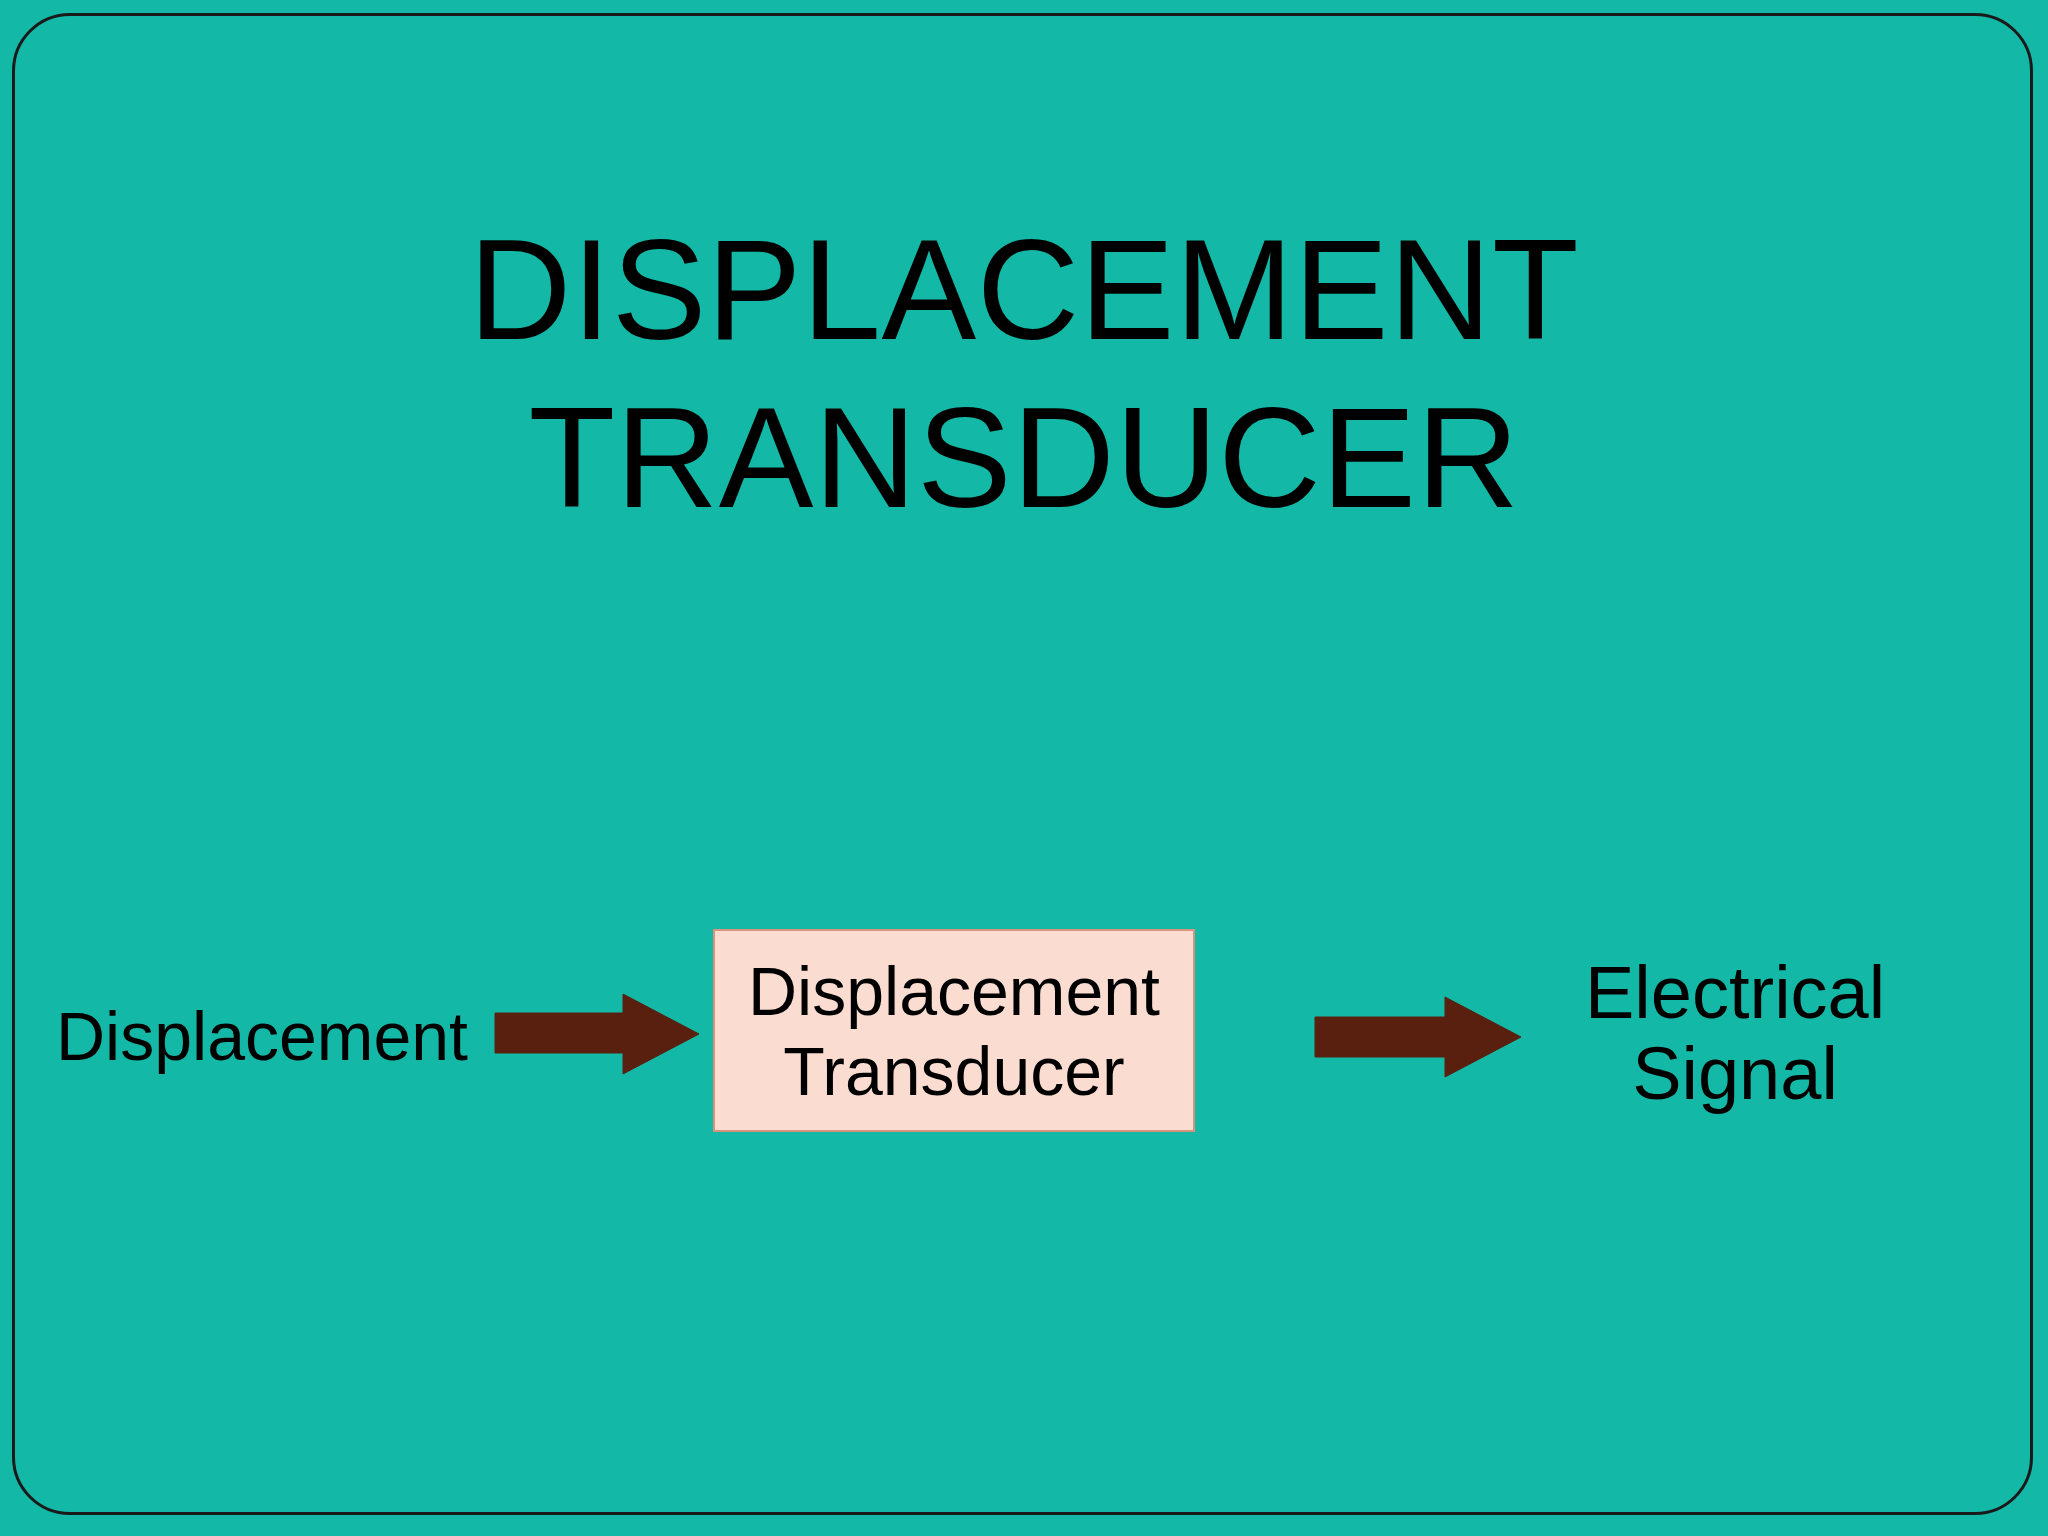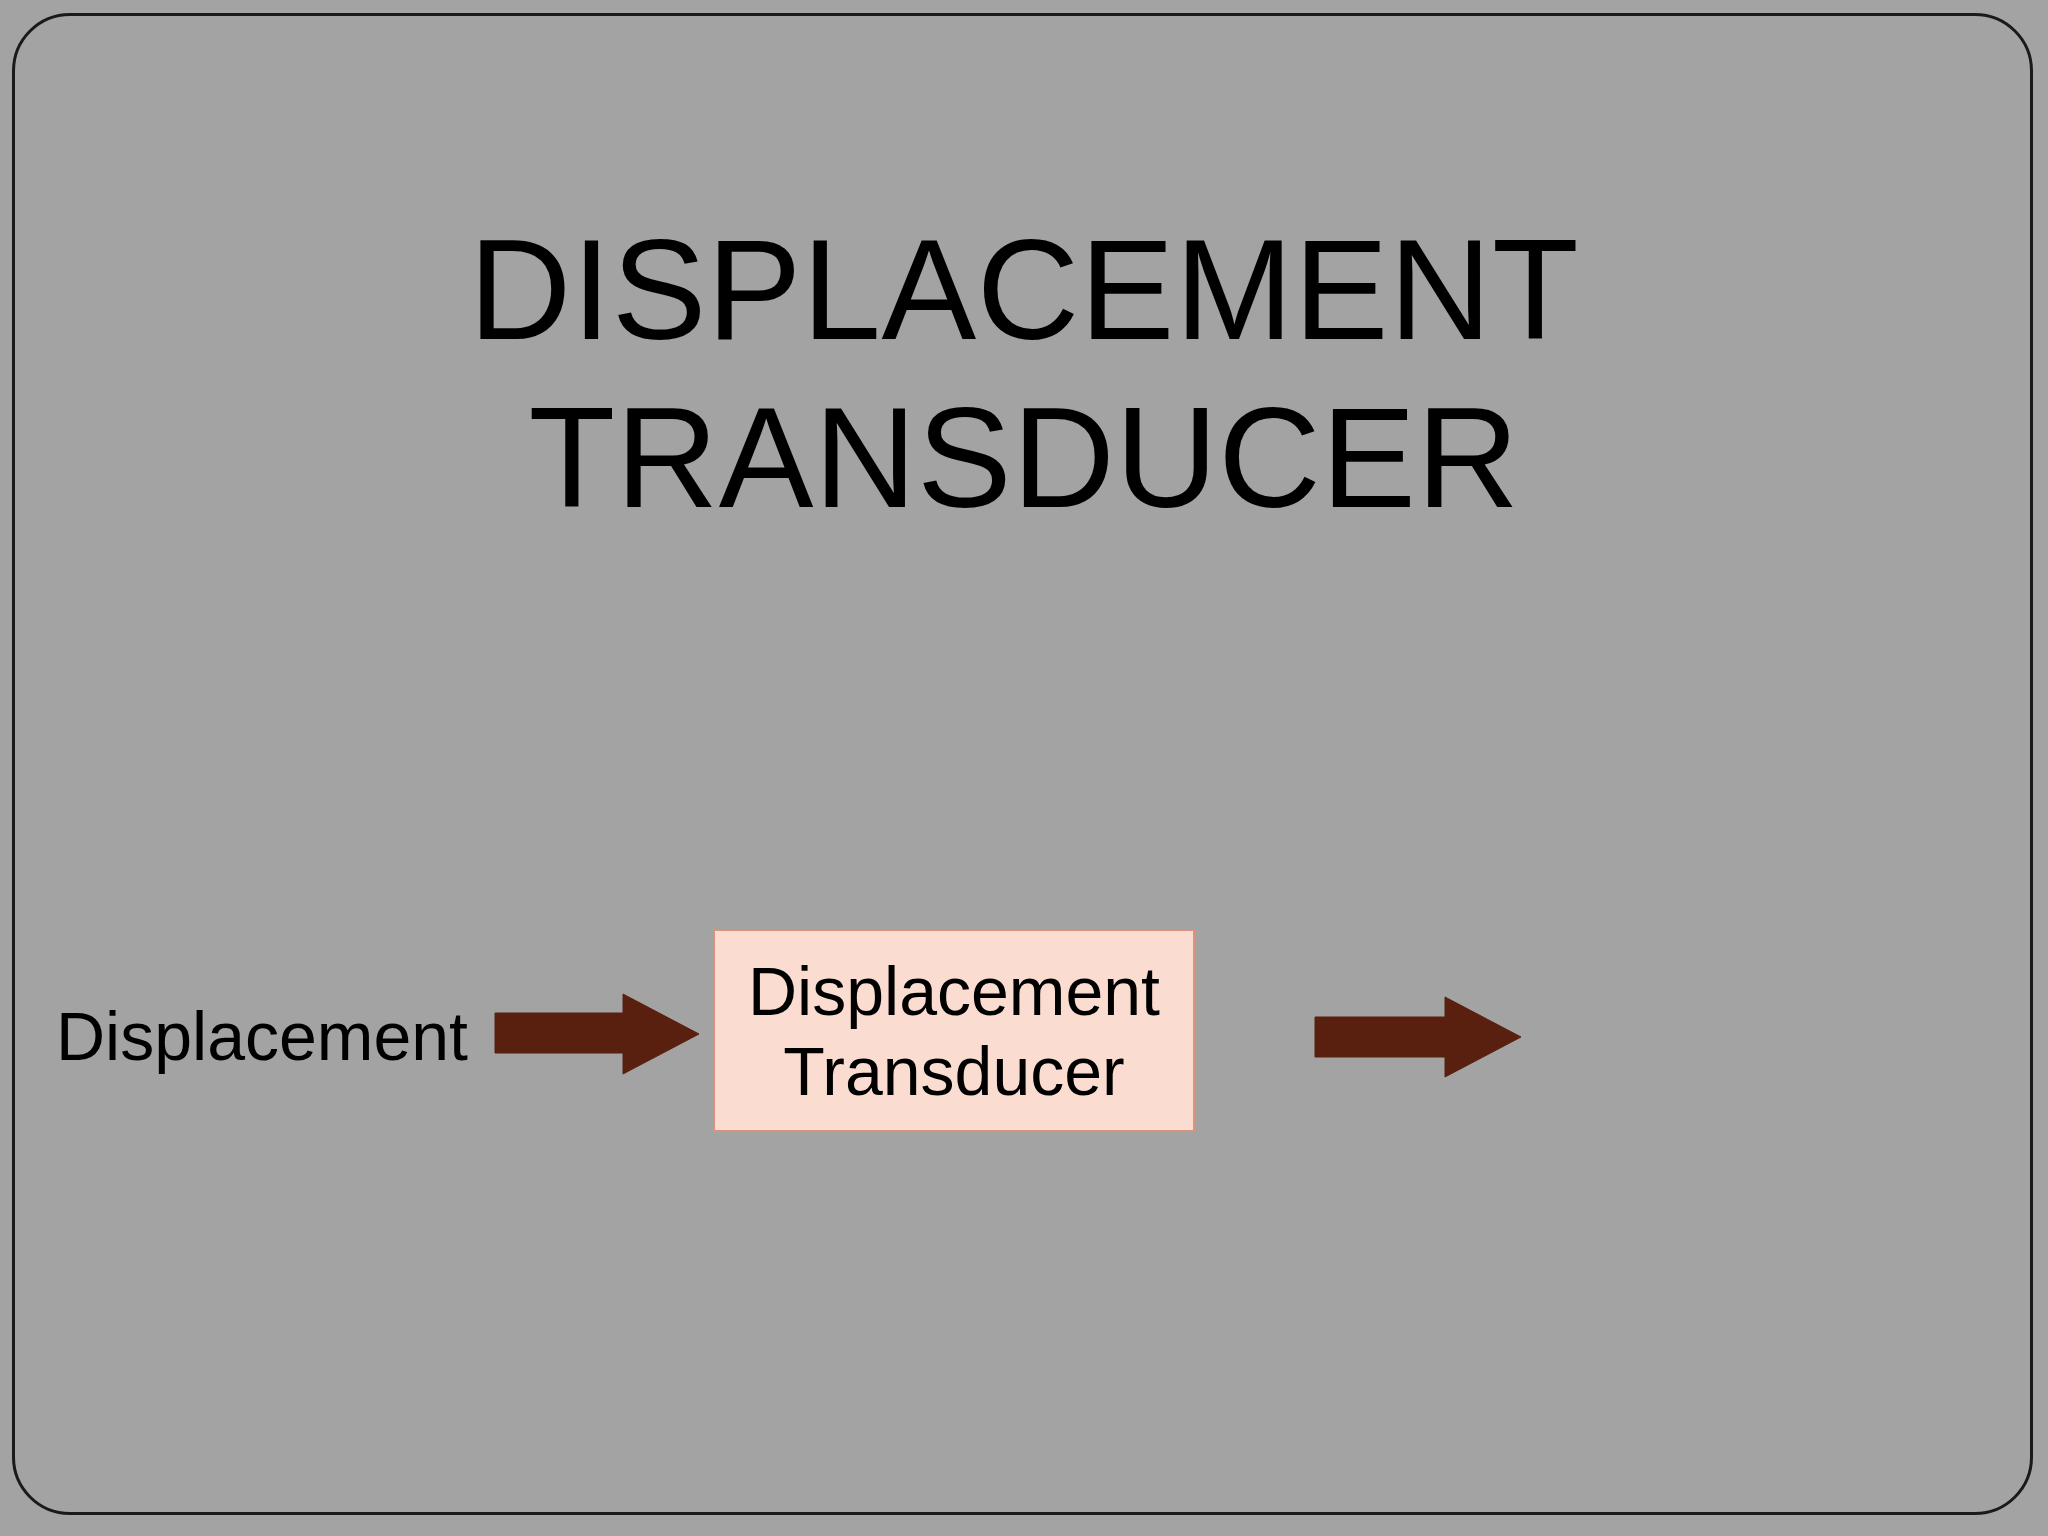--- a/index.html
+++ b/index.html
@@ -14,21 +14,21 @@
     font-family: "Liberation Sans", sans-serif;
   }
 
   
   .slide {
     position: absolute;
     left: 0;
     top: 0;
     width: 2048px;
     height: 1536px;
-    background: #a3a3a3;
+    background: #14b8a6;
   }
   .slide-frame {
     position: absolute;
     left: 12px;
     top: 13px;
     width: 2021px;
     height: 1502px;
     border: 3px solid #1a1a1a;
     border-radius: 58px;
     box-sizing: border-box;
@@ -136,15 +136,17 @@
 
     <div class="transducer-box">
       <span class="transducer-box-label">Displacement
 Transducer</span>
     </div>
 
     <svg class="arrow arrow-2" viewBox="0 0 210 86">
       <polygon points="2,23 132,23 132,3 208,43 132,83 132,63 2,63" fill="#59200f" stroke="#59200f" stroke-width="1"></polygon>
     </svg>
 
+    <div class="flow-label label-output">Electrical
+Signal</div>
 
   </div>
 </div>
 
 </body></html>

